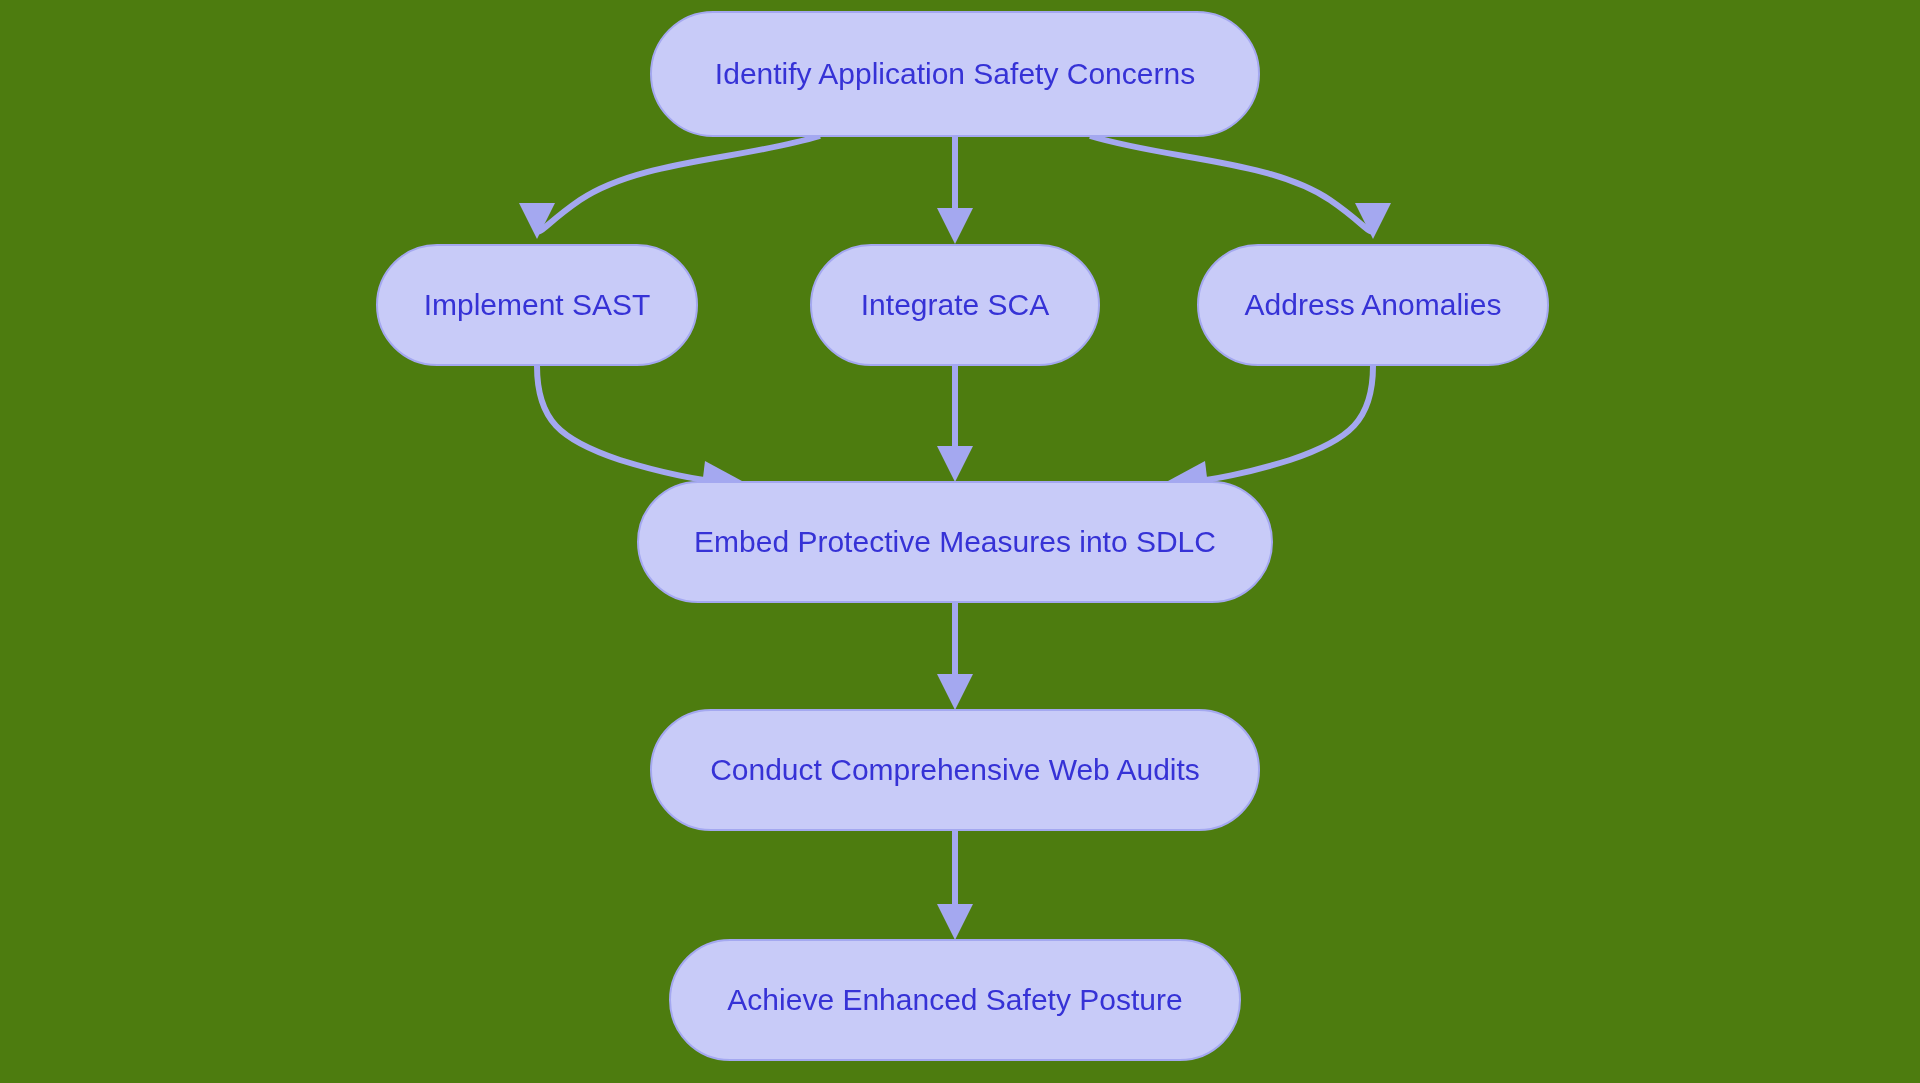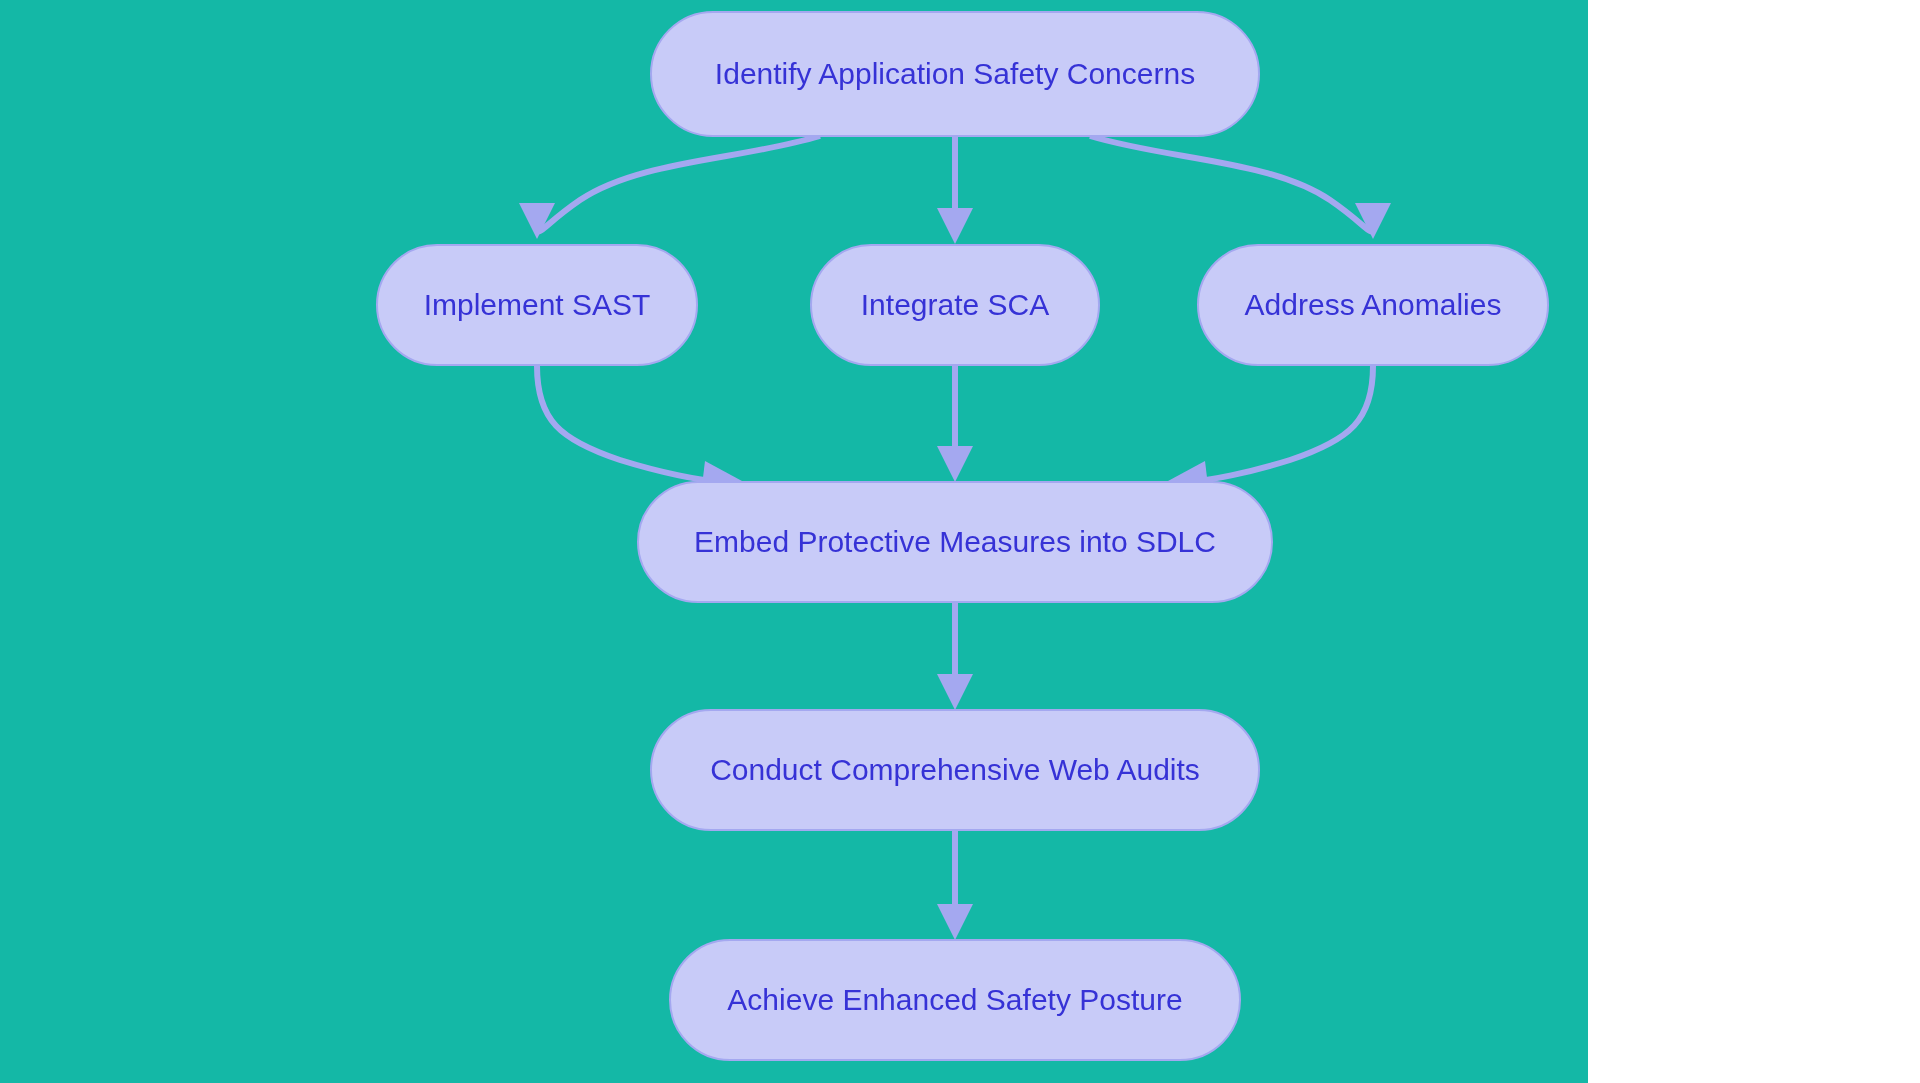--- a/index.html
+++ b/index.html
@@ -8,23 +8,23 @@
     background: #ffffff;
   }
   body {
     width: 1920px;
     height: 1083px;
     overflow: hidden;
     font-family: "Liberation Sans", sans-serif;
   }
   #flowchart-canvas {
     position: relative;
-    width: 1588px;
+    width: 1920px;
     height: 1083px;
-    background: #14b8a6;
+    background: #4d7c0f;
   }
   #flow-svg {
     position: absolute;
     top: 0;
     left: 0;
     width: 1920px;
     height: 1083px;
     display: block;
   }
   .node-shape {

